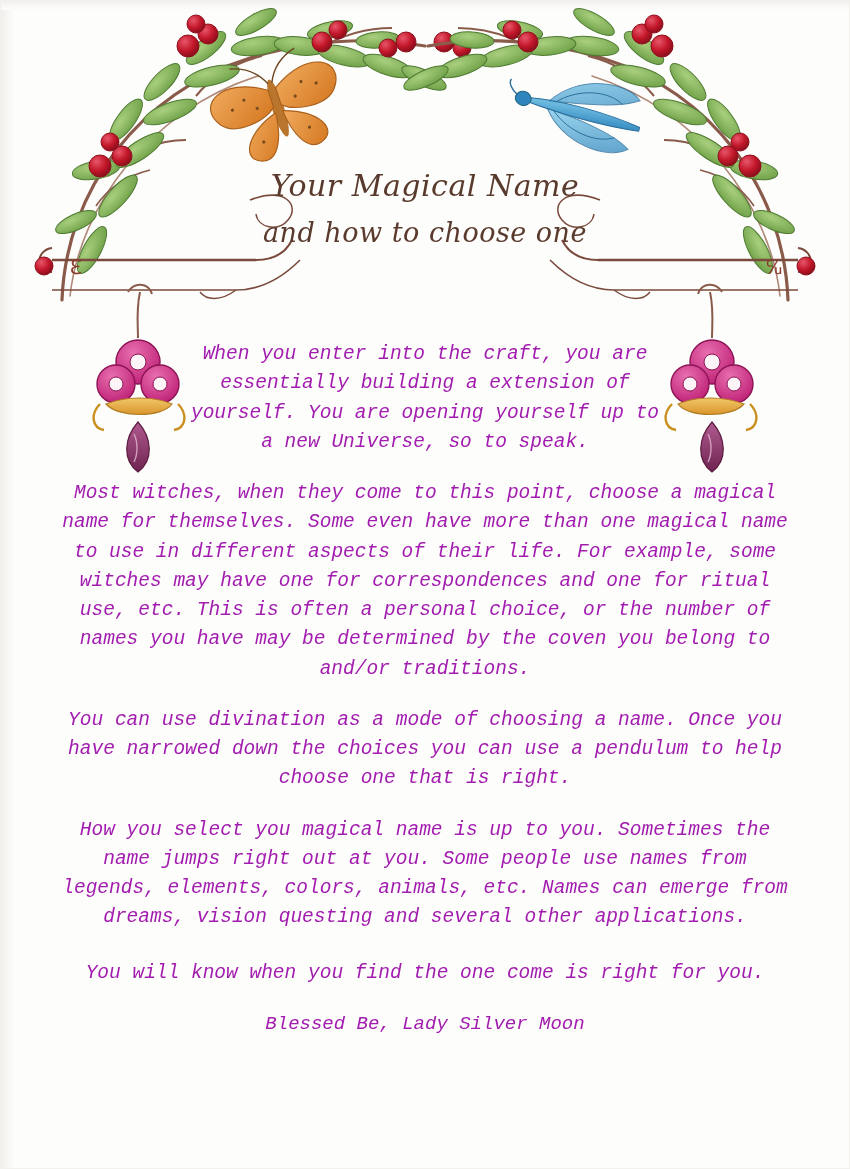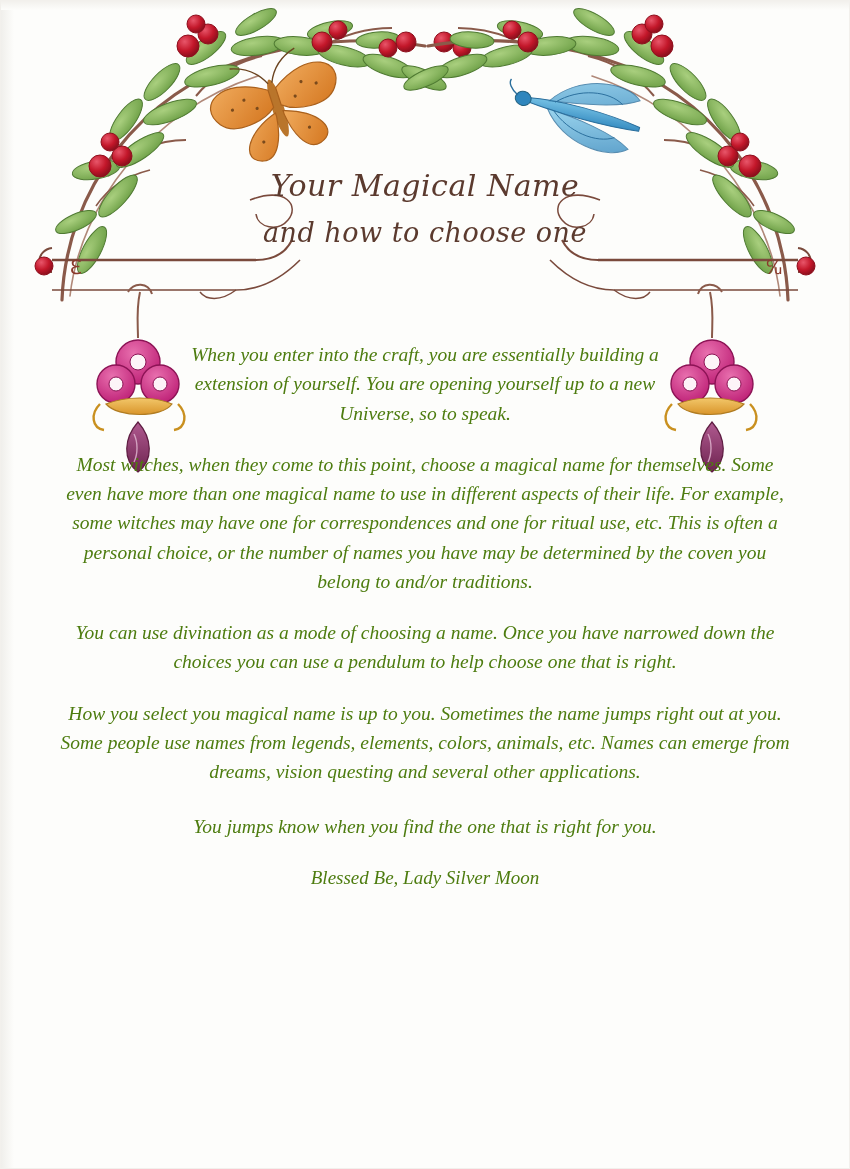--- a/index.html
+++ b/index.html
@@ -72,23 +72,23 @@
 
   
   .body-copy {
     position: absolute;
     top: 340px;
     left: 58px;
     width: 734px;
     text-align: center;
   }
   .para {
-    font-family: Liberation Serif, serif;
+    font-family: Liberation Mono, monospace;
     font-style: italic;
-    color: #4d7c0f;
+    color: #a21caf;
     font-size: 19.5px;
     line-height: 1.50;
     margin: 0 0 22px 0;
     text-align: center;
   }
   .para.narrow-1 { width: 470px; margin-left: auto; margin-right: auto; }
   .para.narrow-2 { width: 734px; }
   .para.sign {
     font-size: 19px;
   }
@@ -320,18 +320,18 @@
   <div class="title-block">
     <div class="title-line title-line-1">Your Magical Name</div>
     <div class="title-line title-line-2">and how to choose one</div>
   </div>
 
   <div class="body-copy">
     <p class="para narrow-1">When you enter into the craft, you are essentially building a extension of yourself. You are opening yourself up to a new Universe, so to speak.</p>
     <p class="para narrow-2">Most witches, when they come to this point, choose a magical name for themselves. Some even have more than one magical name to use in different aspects of their life. For example, some witches may have one for correspondences and one for ritual use, etc. This is often a personal choice, or the number of names you have may be determined by the coven you belong to and/or traditions.</p>
     <p class="para narrow-2">You can use divination as a mode of choosing a name. Once you have narrowed down the choices you can use a pendulum to help choose one that is right.</p>
     <p class="para narrow-2">How you select you magical name is up to you. Sometimes the name jumps right out at you. Some people use names from legends, elements, colors, animals, etc. Names can emerge from dreams, vision questing and several other applications.</p>
-    <p class="para closing">You jumps know when you find the one that is right for you.</p>
+    <p class="para closing">You will know when you find the one come is right for you.</p>
     <p class="para sign">Blessed Be, Lady Silver Moon</p>
   </div>
 
   <div class="page-edge"></div>
 </div>
 
 </body></html>

